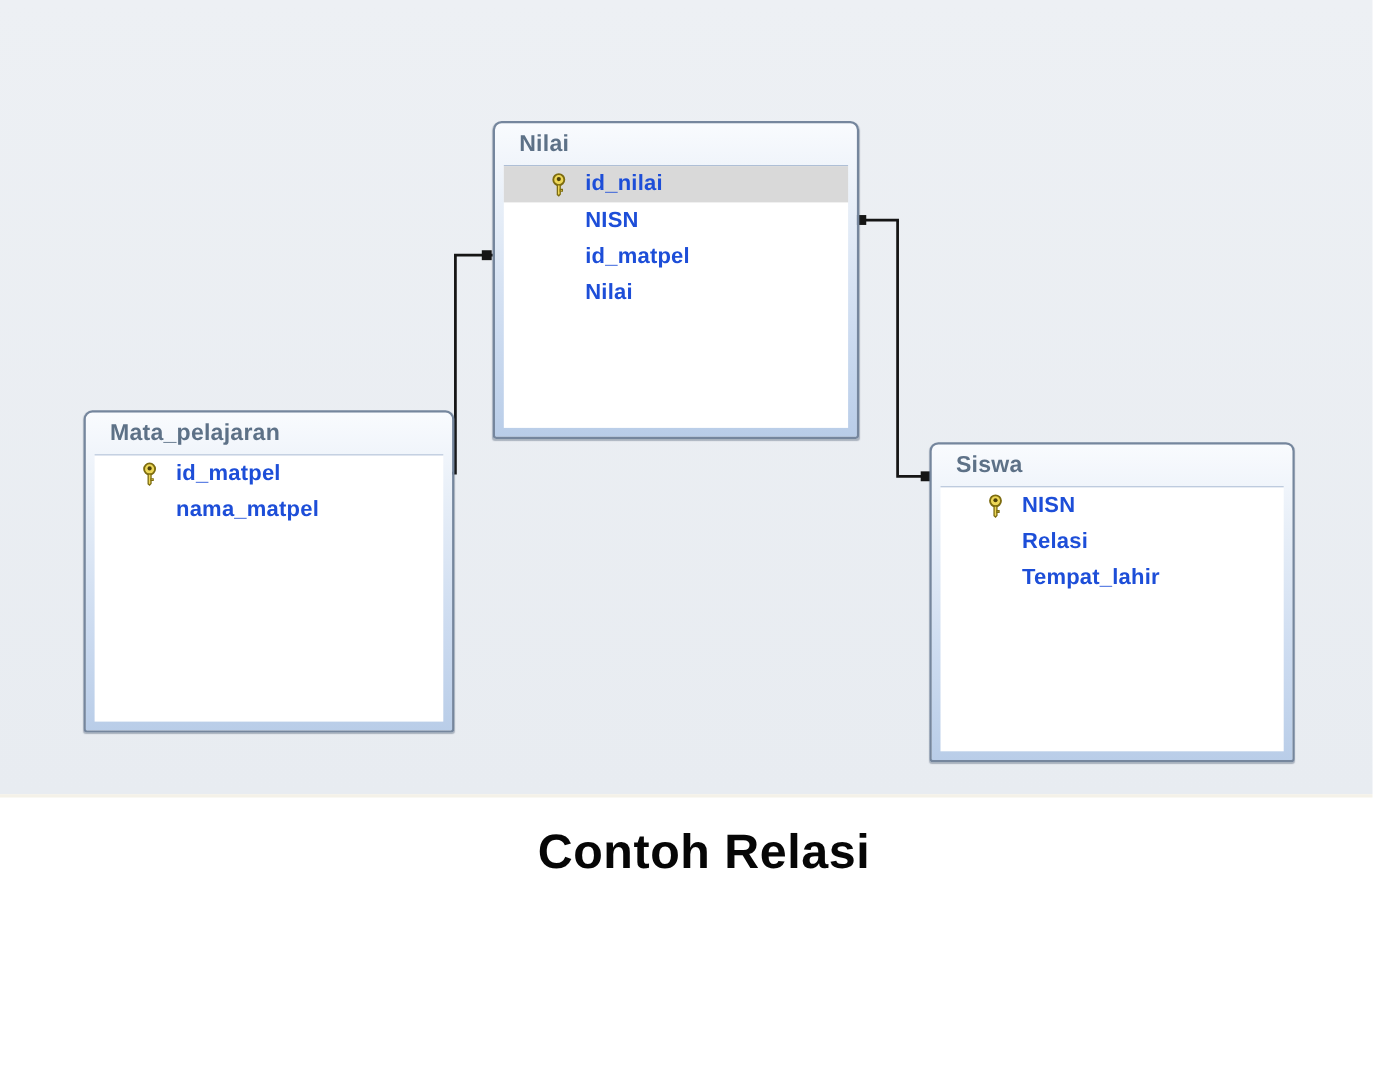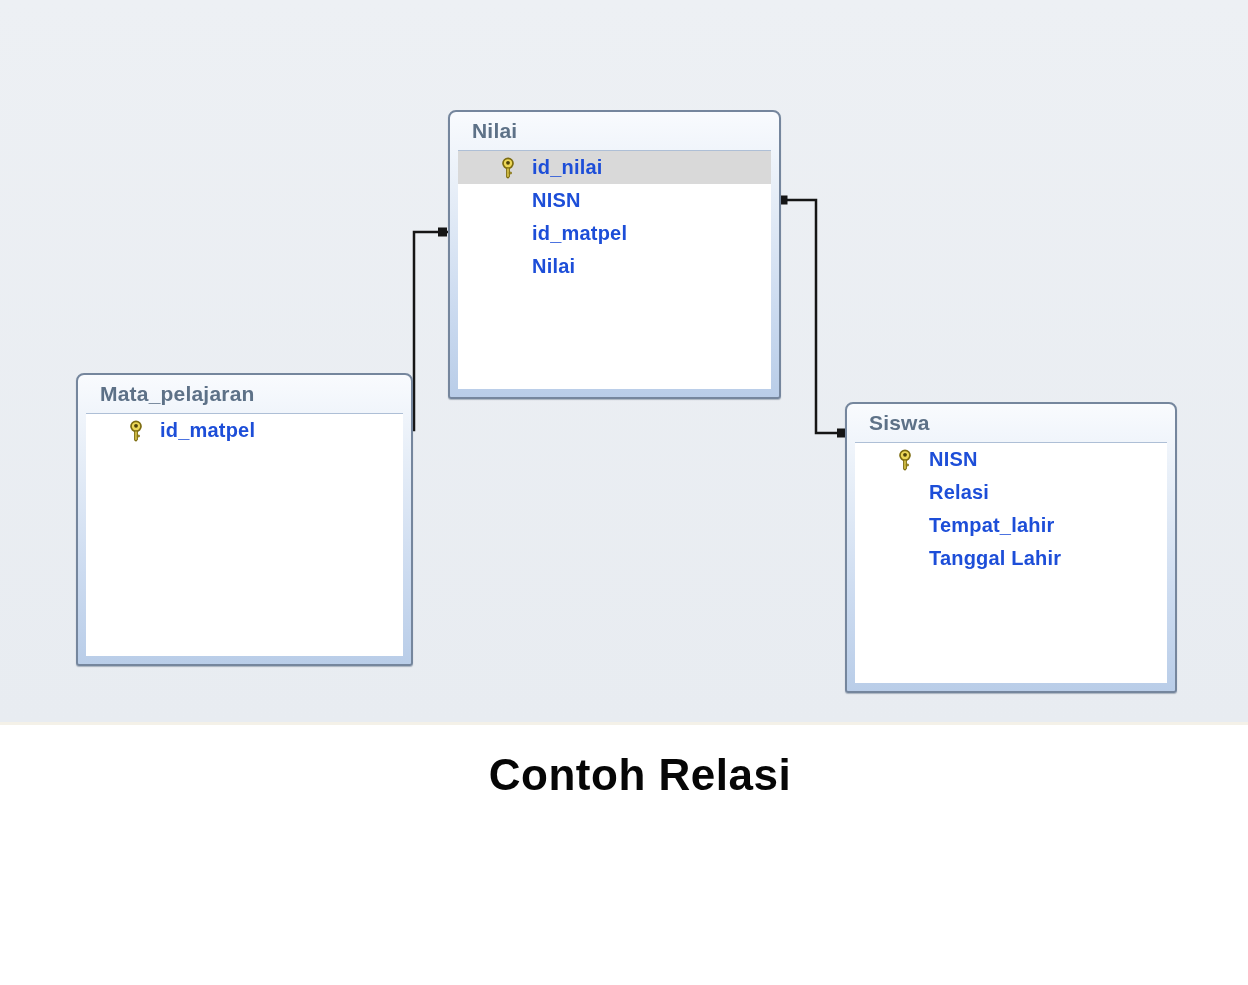--- a/index.html
+++ b/index.html
@@ -159,20 +159,24 @@
           <span class="key-cell">
             <svg width="16" height="22" viewBox="0 0 16 22">
               <circle cx="8" cy="6.3" r="5" fill="#edd757" stroke="#7d6c10" stroke-width="1.7"></circle>
               <circle cx="8" cy="5.8" r="1.9" fill="#4f430b"></circle>
               <path d="M6.7 11 L9.3 11 L9.3 19.6 L8 21 L6.7 19.9 Z" fill="#edd757" stroke="#7d6c10" stroke-width="1.2"></path>
               <path d="M9.3 15.2 h2 v1.6 h-2 Z" fill="#edd757" stroke="#7d6c10" stroke-width="1"></path>
             </svg>
           </span>
           <span>id_matpel</span>
         </div>
+        <div class="field-row">
+          <span class="key-cell"></span>
+          <span>nama_matpel</span>
+        </div>
       </div>
     </div>
 
     <div class="table-box" style="left:845px; top:377px; width:332px; height:291px;margin-top:25px;">
       <div class="table-header">
         <span>Siswa</span>
       </div>
       <div class="table-fields">
         <div class="field-row">
           <span class="key-cell">
@@ -186,24 +190,20 @@
           <span>NISN</span>
         </div>
         <div class="field-row">
           <span class="key-cell"></span>
           <span>Relasi</span>
         </div>
         <div class="field-row">
           <span class="key-cell"></span>
           <span>Tempat_lahir</span>
         </div>
-        <div class="field-row">
-          <span class="key-cell"></span>
-          <span>Tanggal Lahir</span>
-        </div>
       </div>
     </div>
 
   </div>
 
   <div class="canvas-edge"></div>
 
   <h1 class="caption">Contoh Relasi</h1>
 
 </div>

